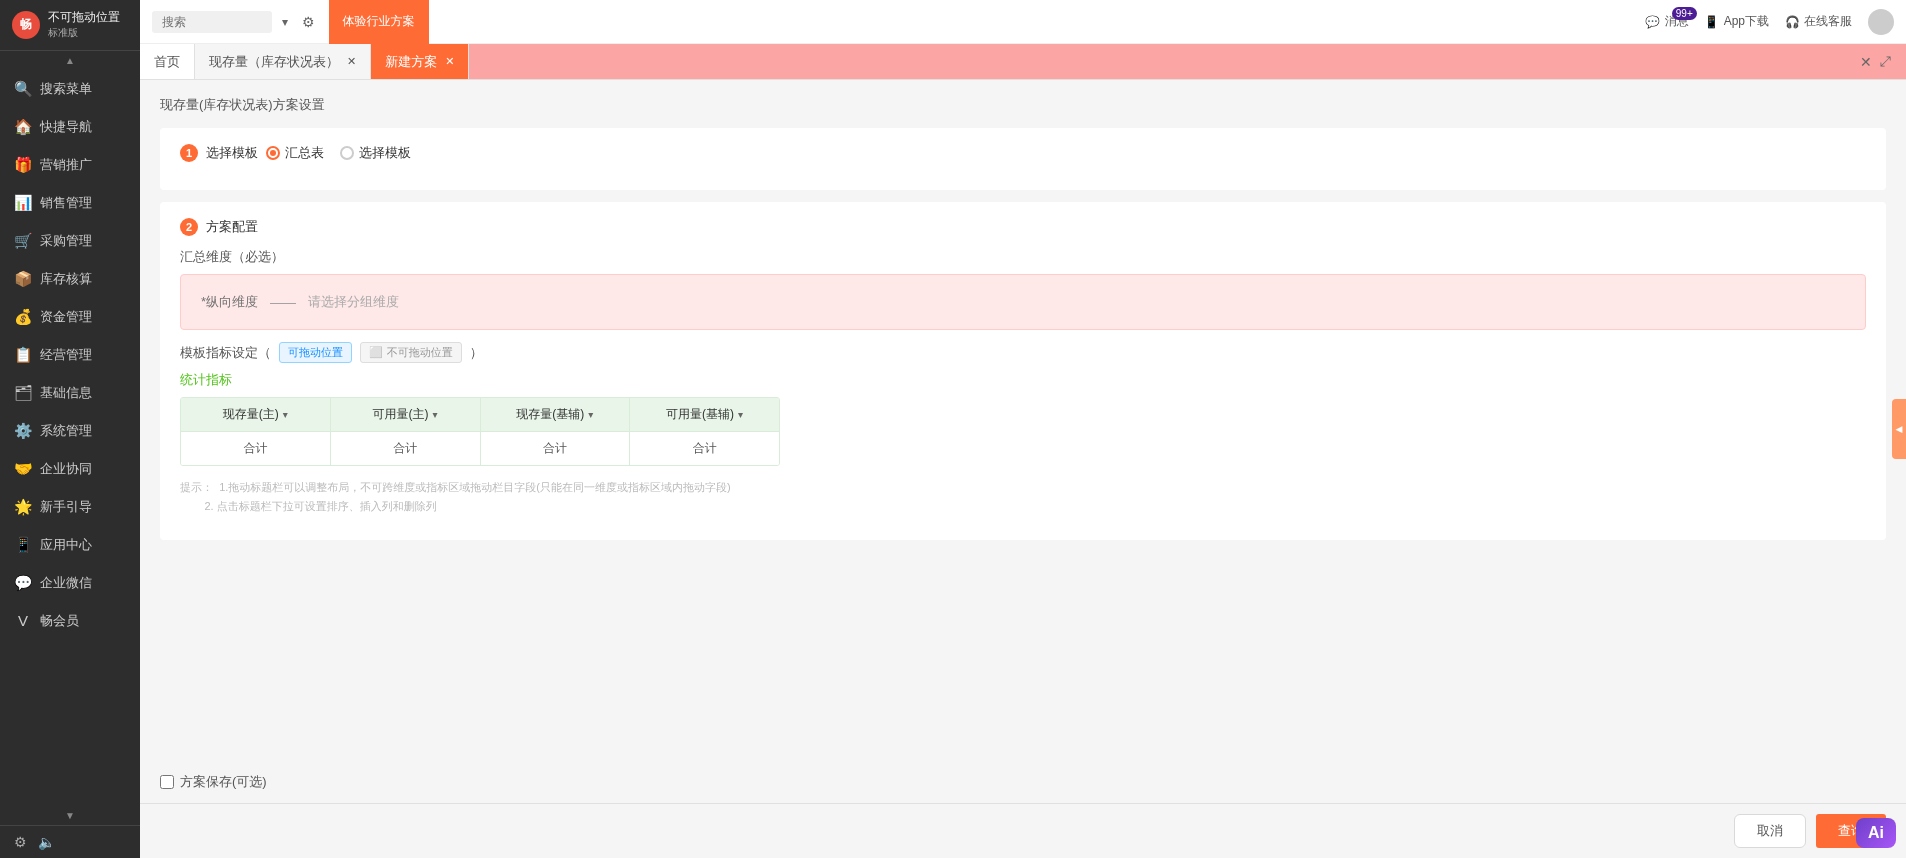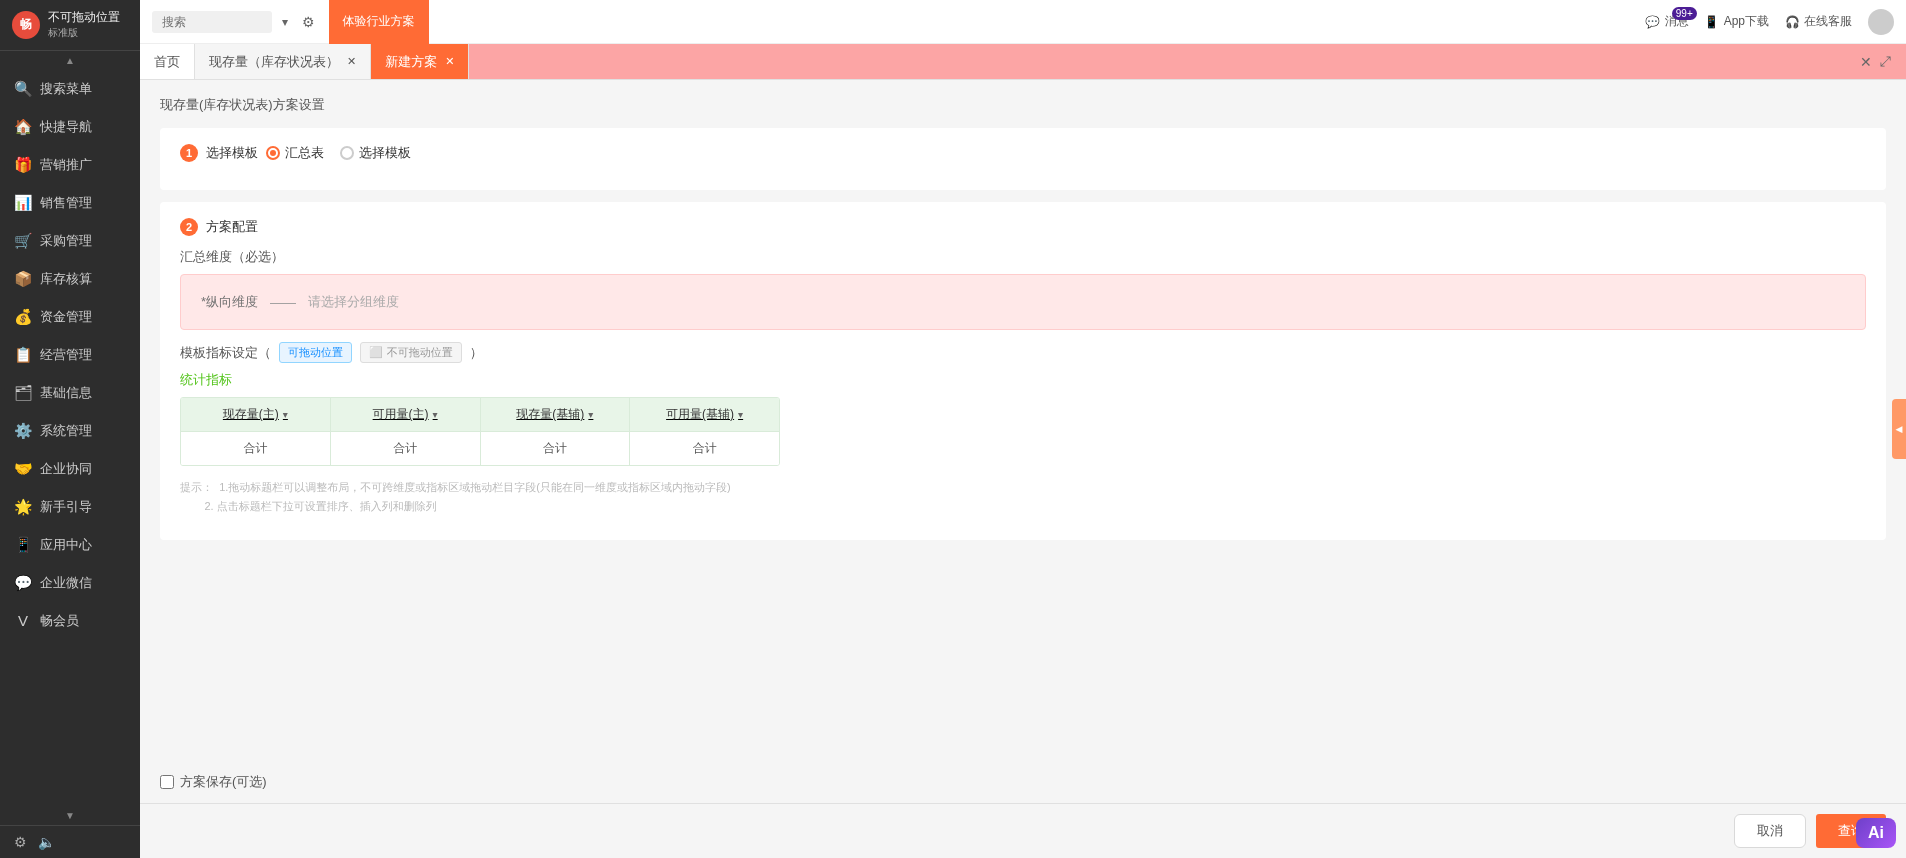--- a/index.html
+++ b/index.html
@@ -201,21 +201,21 @@
       background: #f5f5f5; border: 1px solid #ddd;
       padding: 2px 8px; border-radius: 3px; font-size: 11px; color: #999;
       display: flex; align-items: center; gap: 4px;
     }
 
     
     .stats-section { }
     .stats-title { color: #52c41a; font-size: 13px; margin-bottom: 8px; }
     .stats-table { border: 1px solid #d9ebd9; border-radius: 3px; overflow: hidden; width: 600px; }
     .stats-table-header {
-      display: flex; background: #e8f5e8; text-decoration: underline;
+      display: flex; background: #e8f5e8;
     }
     .stats-col {
       flex: 1; padding: 8px 10px; text-align: center;
       font-size: 12px; color: #333;
       border-right: 1px solid #d9ebd9;
       display: flex; align-items: center; justify-content: center; gap: 4px;
     }
     .stats-col:last-child { border-right: none; }
     .stats-col-chevron { color: #666; font-size: 10px; cursor: pointer; }
     .stats-table-body {

